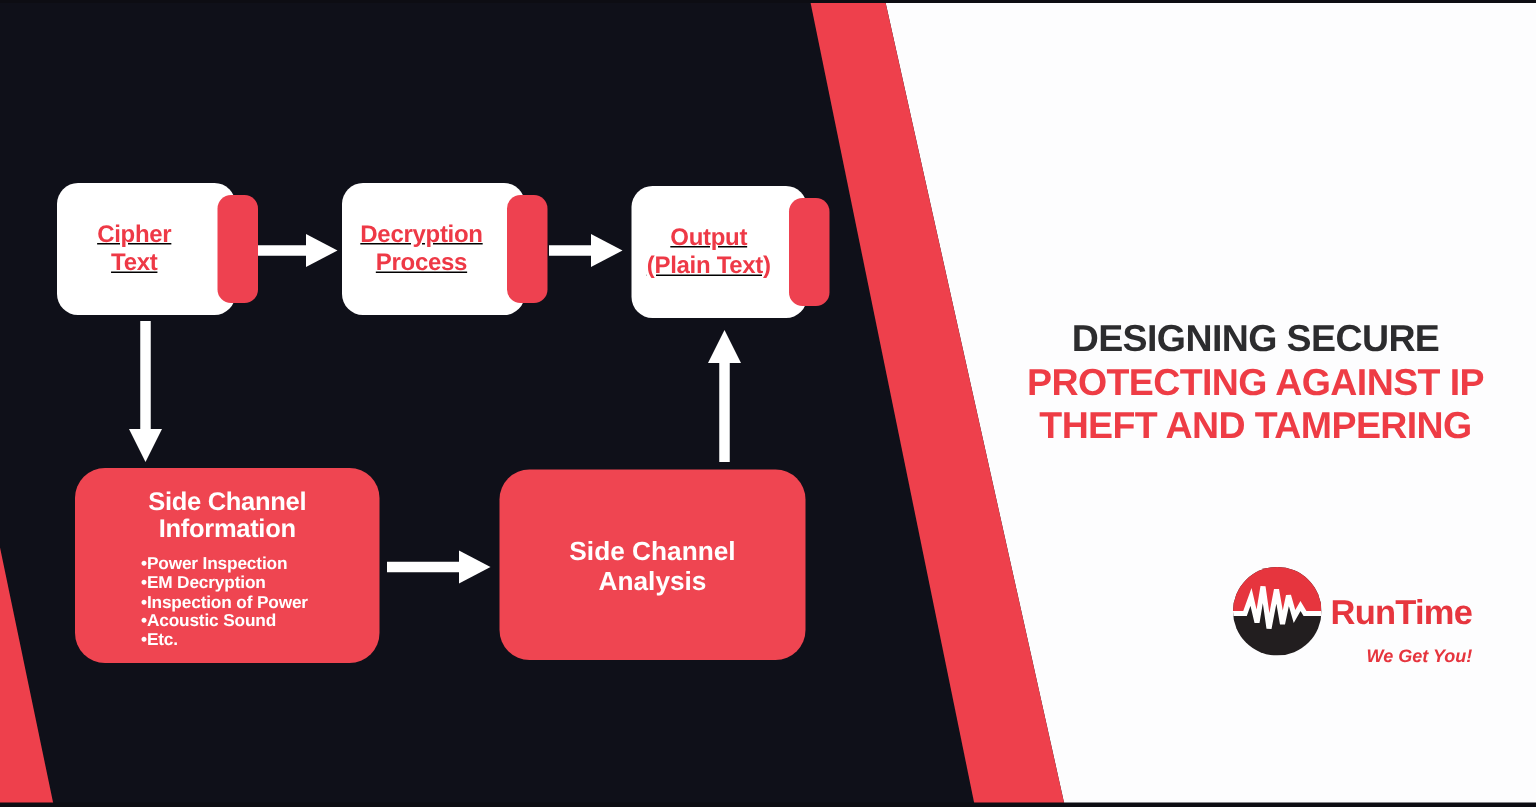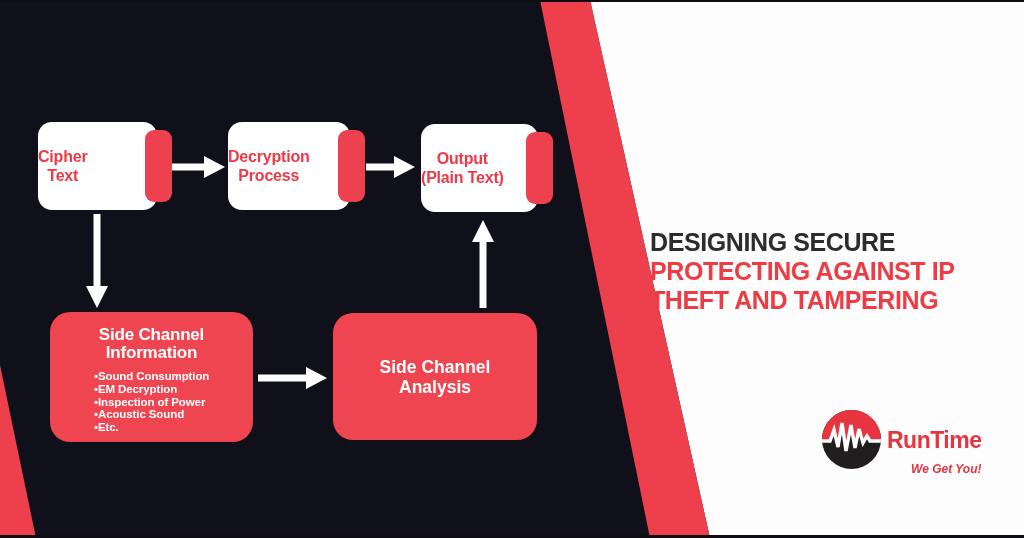--- a/index.html
+++ b/index.html
@@ -32,22 +32,23 @@
   .edge-line { position: absolute; left: 0; width: 1024px; background: #0d0d13; z-index: 9; }
   .edge-line.top { top: 0; height: 2px; }
   .edge-line.bottom { bottom: 0; height: 3px; }
 
   
   .white-box {
     position: absolute;
     background: #ffffff;
     border-radius: 14px;
     display: flex; flex-direction: column;
-    align-items: flex-start; justify-content: center;
+    align-items: center; justify-content: center;
     z-index: 2;
+    text-decoration: underline;
   }
   .white-box .label {
     color: #ee3946; font-weight: bold; font-size: 16px; line-height: 19px;
     text-align: center; padding-right: 16px; letter-spacing: -0.2px;
   }
   .white-box .tab {
     position: absolute; top: 8px; bottom: 8px; right: -15px;
     width: 27px; border-radius: 9px; background: #ee4150;
   }
   .box-cipher     { left: 38px;  top: 122px; width: 119px; height: 88px; }
@@ -75,29 +76,29 @@
     display: flex; flex-direction: column; align-items: center; justify-content: center;
   }
   .box-analysis .rtitle {
     font-weight: bold; font-size: 17.5px; line-height: 20px; text-align: center;
   }
 
   .arrows { position: absolute; left: 0; top: 0; z-index: 2; pointer-events: none; }
 
   
   .headline {
-    position: absolute; left: 650px; top: 228px; width: 374px;
-    z-index: 3;
+    position: absolute; left: 650px; top: 212px; width: 374px;
+    text-align: center; z-index: 3;
     font-weight: bold; font-size: 25px; line-height: 29px; letter-spacing: -0.4px;
   }
   .headline .dark { color: #2c2c2e; }
   .headline .red  { color: #ee3c45; }
 
   
-  .logo { position: absolute; left: 822px; top: 410px; z-index: 3; display: flex; }
+  .logo { position: absolute; left: 822px; top: 378px; z-index: 3; display: flex; }
   .logo .mark { width: 59px; height: 59px; }
   .logo .words { margin-left: 6px; margin-top: 19px; }
   .logo .wordmark {
     color: #e6353e; font-weight: bold; font-size: 23px; line-height: 23px;
     letter-spacing: -0.5px; white-space: nowrap;
   }
   .logo .tagline {
     color: #e6353e; font-weight: bold; font-style: italic; font-size: 12px;
     line-height: 13px; text-align: right; margin-top: 11px; white-space: nowrap;
   }
@@ -136,21 +137,21 @@
       <div>Process</div>
     </div>
   </div>
 
   <div class="red-box box-info">
     <div class="rtitle">
       <div>Side Channel</div>
       <div>Information</div>
     </div>
     <div class="bullets">
-      <div>•Sound Consumption</div>
+      <div>•Power Inspection</div>
       <div>•EM Decryption</div>
       <div>•Inspection of Power</div>
       <div>•Acoustic Sound</div>
       <div>•Etc.</div>
     </div>
   </div>
 
   <div class="red-box box-analysis">
     <div class="rtitle">
       <div>Side Channel</div>

